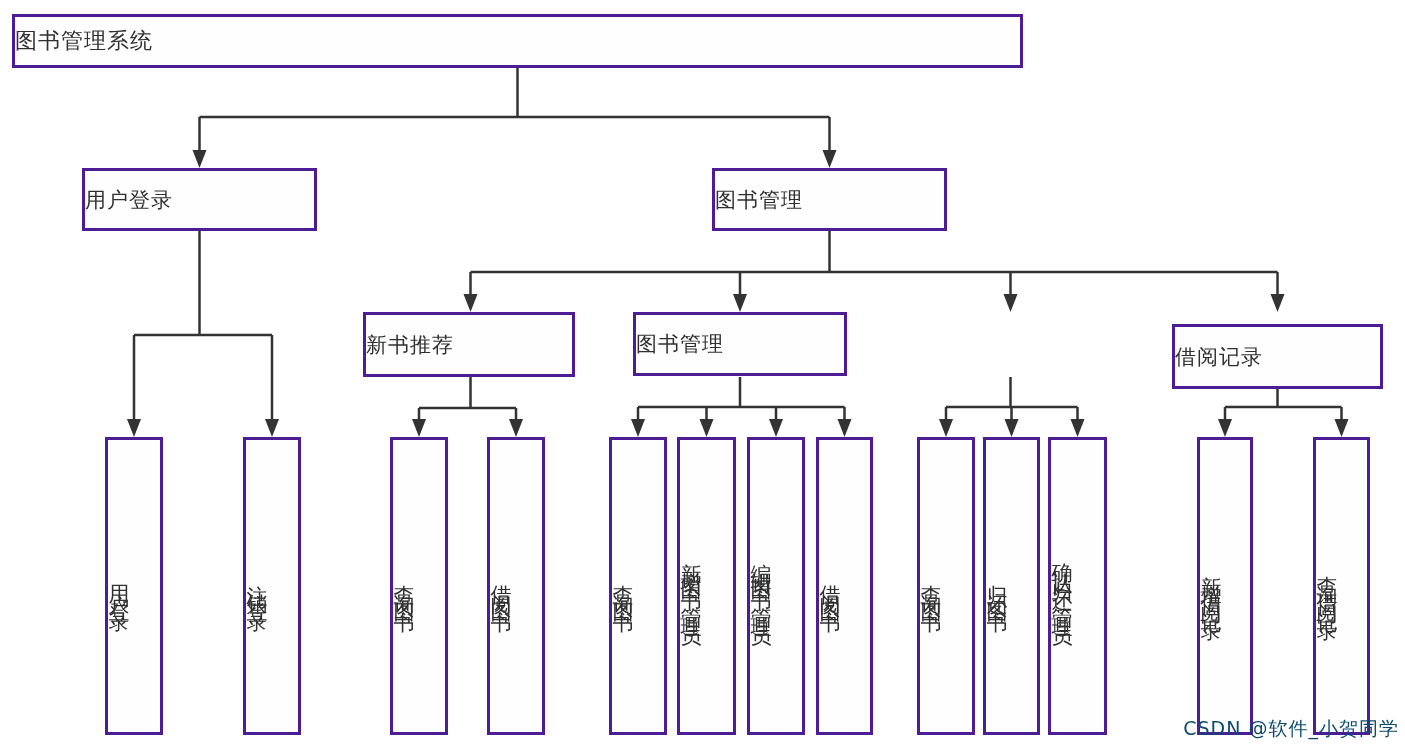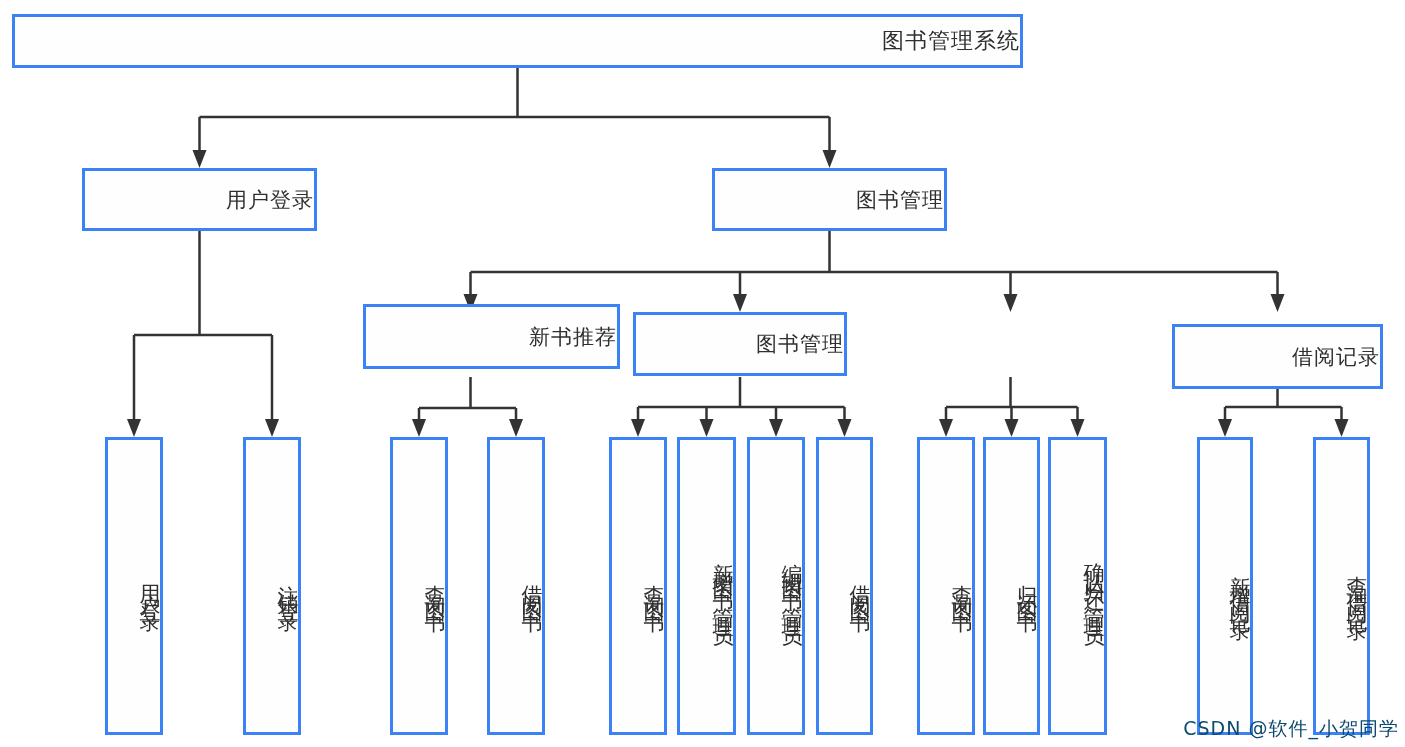--- a/index.html
+++ b/index.html
@@ -18,25 +18,25 @@
   .connectors {
     position: absolute;
     left: 0;
     top: 0;
     width: 1405px;
     height: 747px;
   }
   .box {
     position: absolute;
     box-sizing: border-box;
-    border: 3px solid #3b82f6;
+    border: 3px solid #4c1d95;
     background: #fefefe;
     display: flex;
     align-items: center;
-    justify-content: flex-end;
+    justify-content: flex-start;
     color: #2f2f2f;
   }
   .hbox span {
     font-size: 21px;
     letter-spacing: 1px;
     white-space: nowrap;
   }
   .rootbox span {
     font-size: 22px;
     letter-spacing: 1px;
@@ -112,21 +112,21 @@
     <span>图书管理系统</span>
   </div>
 
   <div class="box hbox" style="left:82px;top:168px;width:235px;height:63px">
     <span>用户登录</span>
   </div>
   <div class="box hbox" style="left:712px;top:168px;width:235px;height:63px">
     <span>图书管理</span>
   </div>
 
-  <div class="box hbox" style="left:363px;top:304px;width:257px;height:65px">
+  <div class="box hbox" style="left:363px;top:312px;width:212px;height:65px">
     <span>新书推荐</span>
   </div>
   <div class="box hbox" style="left:633px;top:312px;width:214px;height:64px">
     <span>图书管理</span>
   </div>
   <div class="box hbox" style="left:1172px;top:324px;width:211px;height:65px">
     <span>借阅记录</span>
   </div>
 
   <div class="box vbox" style="left:105px;top:437px;width:58px;height:298px">

